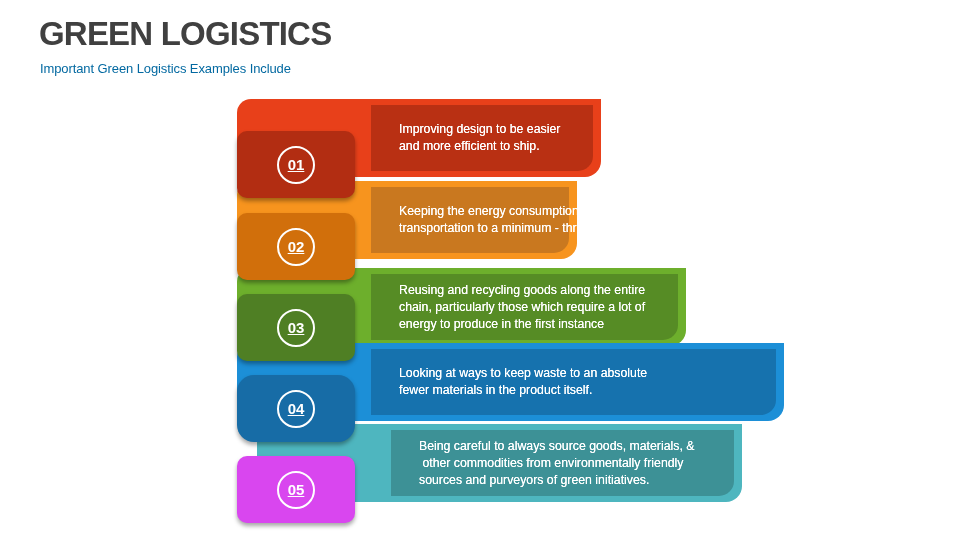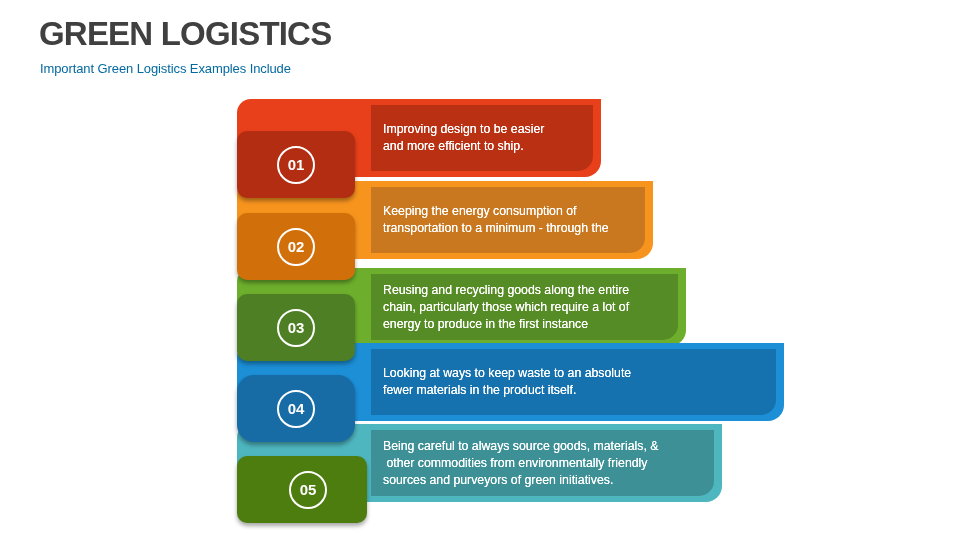--- a/index.html
+++ b/index.html
@@ -20,43 +20,43 @@
     }
     .band {
       position: absolute; left: 237px; height: 78px;
       border-radius: 14px 0 16px 0;
       z-index: 1;
     }
     .textbox {
       position: absolute; left: 134px; top: 6px; bottom: 6px; right: 8px;
       border-radius: 0 0 15px 0;
       display: flex; flex-direction: column; justify-content: center;
-      padding-left: 12px; box-sizing: border-box;
+      padding-left: 28px; box-sizing: border-box;
     }
     .textbox .line {
       display: block; color: #ffffff; font-size: 12.3px; line-height: 17px;
       white-space: pre; text-shadow: 0 0 0.4px #ffffff;
     }
     .numbox {
       position: absolute; left: 237px; width: 118px; height: 67px;
       border-radius: 10px;
       box-shadow: 0 3px 4px rgba(0,0,0,0.35);
       z-index: 2;
       display: flex; align-items: center; justify-content: center;
     }
     .circle {
       width: 34px; height: 34px; border: 2px solid #ffffff; border-radius: 50%;
       display: flex; align-items: center; justify-content: center;
-      color: #ffffff; font-weight: bold; font-size: 15px;
+      color: #ffffff; font-weight: bold; font-size: 15px; text-decoration: underline;
     }
     #b0 { top: 99px;  width: 364px; }
-    #b1 { top: 181px; width: 416px; }
+    #b1 { top: 181px; width: 340px; }
     #b2 { top: 268px; width: 449px; }
     #b3 { top: 343px; width: 547px; }
-    #b4 { top: 424px; width: 485px; }
+    #b4 { top: 424px; width: 485px; margin-left: 20px; }
     #n0 { top: 131px; }
     #n1 { top: 213px; }
     #n2 { top: 294px; }
     #n3 { top: 375px; border-radius: 17px; }
     #n4 { top: 456px; }
   </style>
 </head>
 <body>
 
 <div class="title">GREEN LOGISTICS</div>
@@ -105,17 +105,17 @@
     <div class="circle">04</div>
   </div>
 
   <div class="band" id="b4" style="background: rgb(78, 182, 191);">
     <div class="textbox" style="background: rgb(61, 145, 150);">
       <span class="line">Being careful to always source goods, materials, &amp;</span>
       <span class="line"> other commodities from environmentally friendly</span>
       <span class="line">sources and purveyors of green initiatives.</span>
     </div>
   </div>
-  <div class="numbox" id="n4" style="background: #4d7c0f; padding-left: 12px;">
+  <div class="numbox" id="n4" style="background: #d946ef;">
     <div class="circle">05</div>
   </div>
 
 </div>
 
 </body></html>

